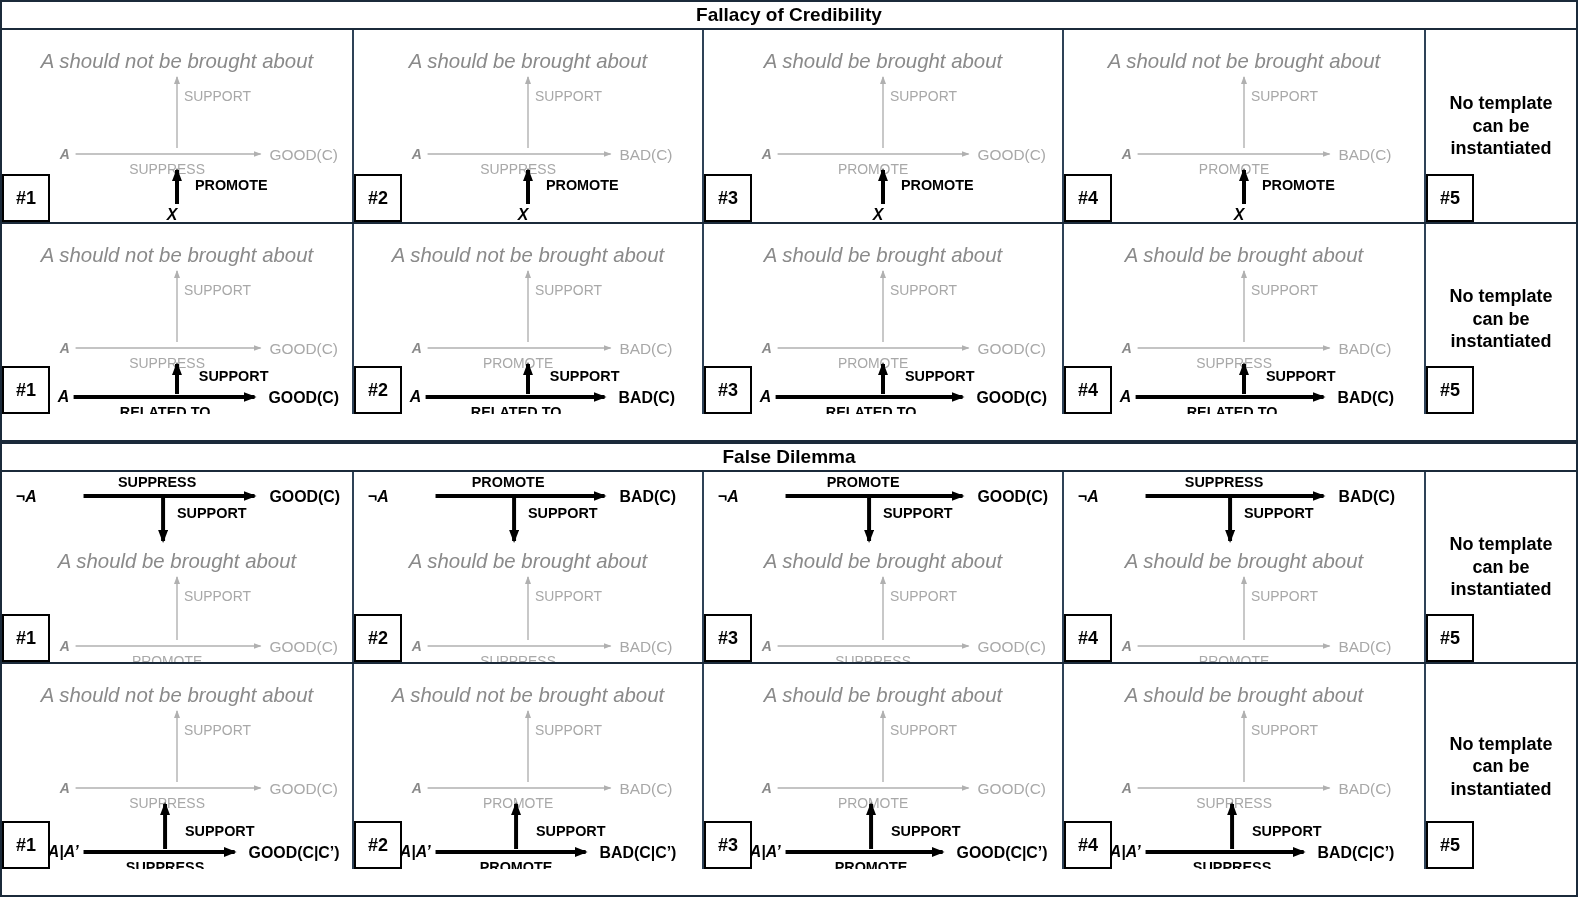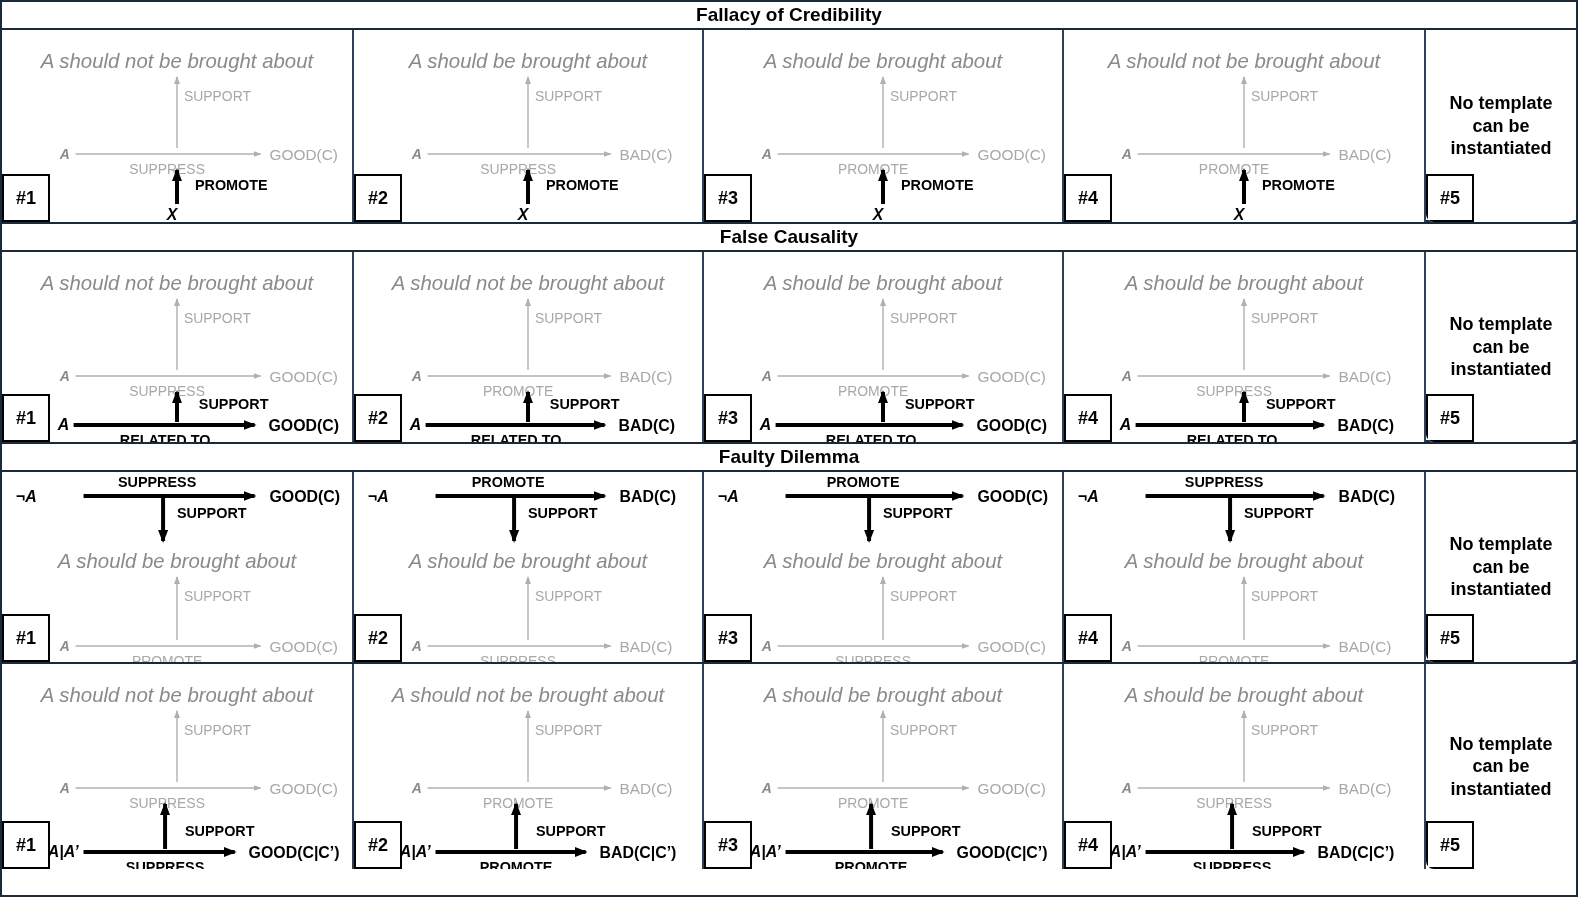--- a/index.html
+++ b/index.html
@@ -5,21 +5,21 @@
   html,body{margin:0;padding:0;background:#fff;}
   body{width:1578px;height:897px;font-family:"Liberation Sans",sans-serif;}
   .page{width:1578px;height:833px;box-sizing:border-box;position:relative;}
 
   .section{box-sizing:border-box;border:2px solid #1b2a3a;border-top-width:2px;position:relative;}
   .sec-title{box-sizing:border-box;height:28px;line-height:26px;text-align:center;
     font-weight:bold;font-size:19px;color:#000;background:#fff;
     border-bottom:2px solid #1b2a3a;}
   .panels{display:flex;box-sizing:border-box;}
   .panel{position:relative;box-sizing:border-box;border-right:2px solid #2e4257;background:#fff;overflow:hidden;}
-  .panel:last-child{border-right:none;border-radius:8px;}
+  .panel:last-child{border-right:none;}
   .panel.p1{width:352px;}
   .panel.p2{width:350px;}
   .panel.p3{width:360px;}
   .panel.p4{width:362px;}
   .panel.p5{width:150px;}
 
   .badge{position:absolute;left:0;bottom:0;width:48px;height:48px;
     border:2px solid #000;background:#fff;box-sizing:border-box;
     display:flex;align-items:center;justify-content:center;
     font-weight:bold;font-size:18px;color:#000;z-index:5;}
@@ -151,21 +151,20 @@
           </div>
           <div class="badge">#4</div>
         </div>
         <div class="panel p5" style="height: 192px;">
           <div class="notmpl">No template can be instantiated</div>
           <div class="badge">#5</div>
         </div>
       </div>
     </div>
     <div class="section" style="height: 220px; border-top-width: 2px;">
-      <div class="sec-title">False Causality</div>
       <div class="panels" style="height: 190px;">
         <div class="panel p1" style="height: 190px;">
           <div class="dia">
             <svg viewBox="0 0 352 190" preserveAspectRatio="none">
               <defs>
                 <marker id="ga5" markerWidth="8" markerHeight="8" refX="7" refY="3" orient="auto" markerUnits="userSpaceOnUse">
                   <path d="M0,0 L8,3 L0,6 z" fill="#b0b0b0"></path>
                 </marker>
                 <marker id="ba5" markerWidth="13" markerHeight="13" refX="11" refY="5" orient="auto" markerUnits="userSpaceOnUse">
                   <path d="M0,0 L13,5 L0,10 z" fill="#000"></path>
@@ -272,21 +271,21 @@
           </div>
           <div class="badge">#4</div>
         </div>
         <div class="panel p5" style="height: 190px;">
           <div class="notmpl">No template can be instantiated</div>
           <div class="badge">#5</div>
         </div>
       </div>
     </div>
     <div class="section" style="height: 220px; border-top-width: 2px;">
-      <div class="sec-title">Faulty Dilemma</div>
+      <div class="sec-title">False Dilemma</div>
       <div class="panels" style="height: 190px;">
         <div class="panel p1" style="height: 190px;">
           <div class="dia">
             <svg viewBox="0 0 352 190" preserveAspectRatio="none">
               <defs>
                 <marker id="ga10" markerWidth="8" markerHeight="8" refX="7" refY="3" orient="auto" markerUnits="userSpaceOnUse">
                   <path d="M0,0 L8,3 L0,6 z" fill="#b0b0b0"></path>
                 </marker>
                 <marker id="ba10" markerWidth="13" markerHeight="13" refX="11" refY="5" orient="auto" markerUnits="userSpaceOnUse">
                   <path d="M0,0 L13,5 L0,10 z" fill="#000"></path>

